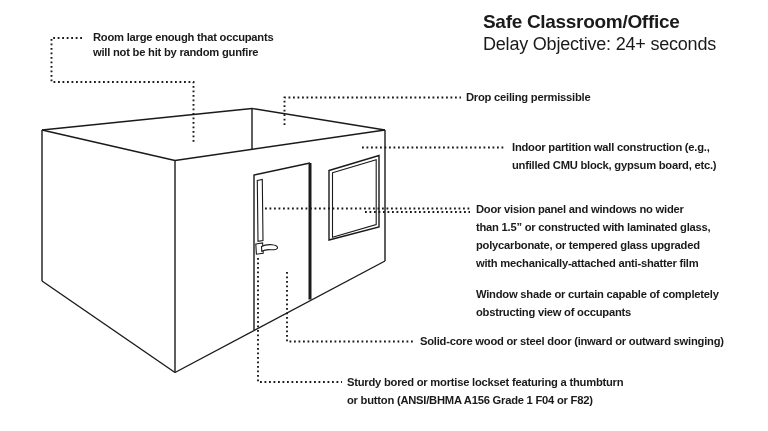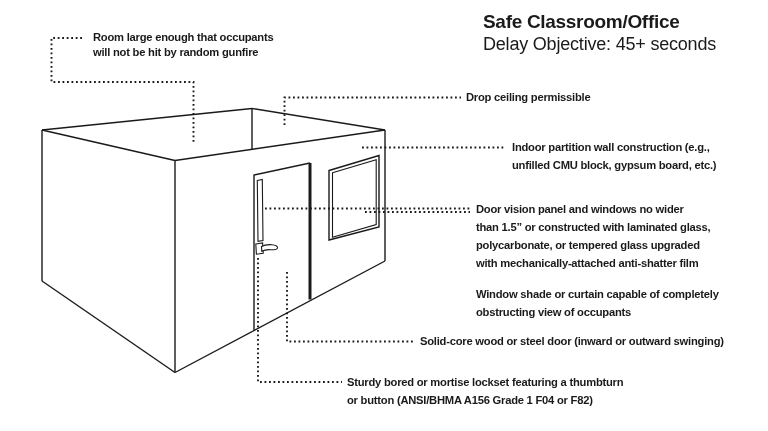--- a/index.html
+++ b/index.html
@@ -119,21 +119,21 @@
       <line class="dotted" x1="362" y1="147.5" x2="506" y2="147.5"></line>
       <line class="dotted" x1="265" y1="208.5" x2="470" y2="208.5"></line>
       <line class="dotted" x1="365" y1="212" x2="470" y2="212"></line>
       <polyline class="dotted" points="287,272 287,341.5 413,341.5"></polyline>
       <polyline class="dotted" points="258,258 258,382 342,382"></polyline>
     </g>
   </svg>
 
   <div class="titleblock">
     <div class="t1">Safe Classroom/Office</div>
-    <div class="t2">Delay Objective: 45+ seconds</div>
+    <div class="t2">Delay Objective: 24+ seconds</div>
   </div>
 
   <div class="ann ann-room">
     <div>Room large enough that occupants</div>
     <div>will not be hit by random gunfire</div>
   </div>
 
   <div class="ann ann-drop">
     <div>Drop ceiling permissible</div>
   </div>

